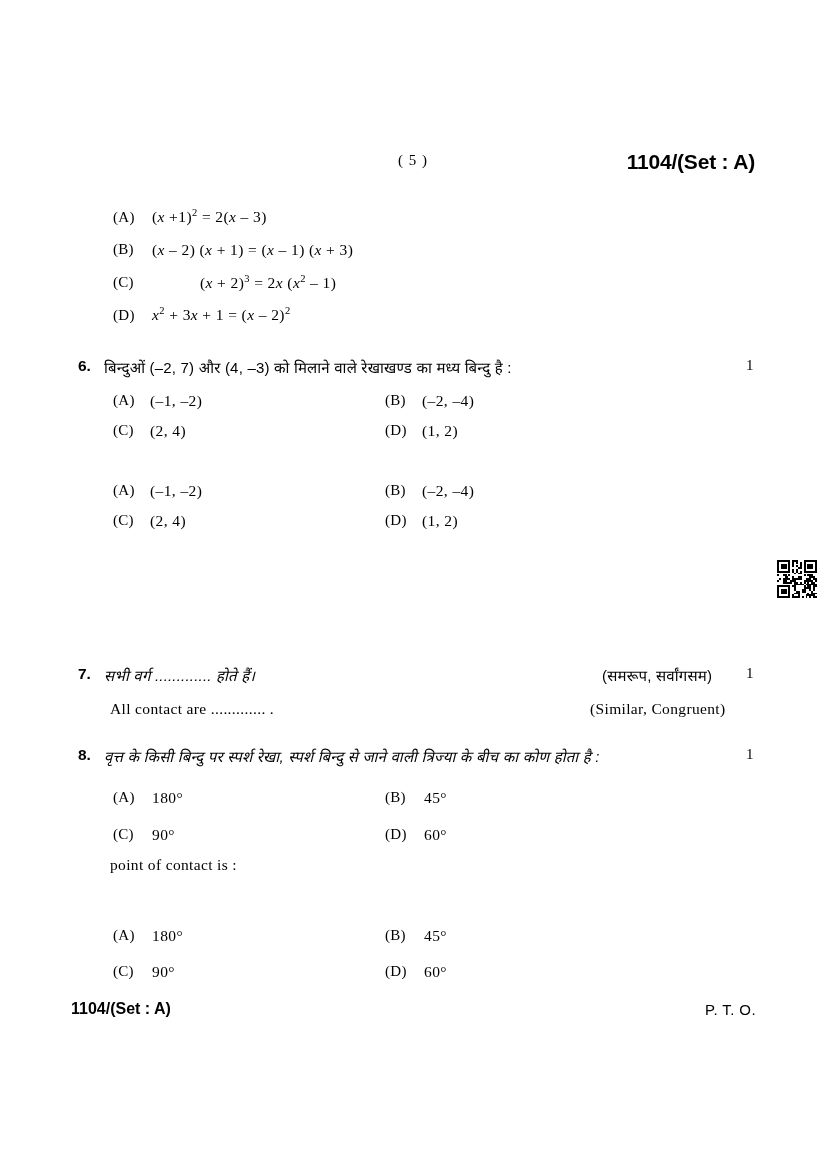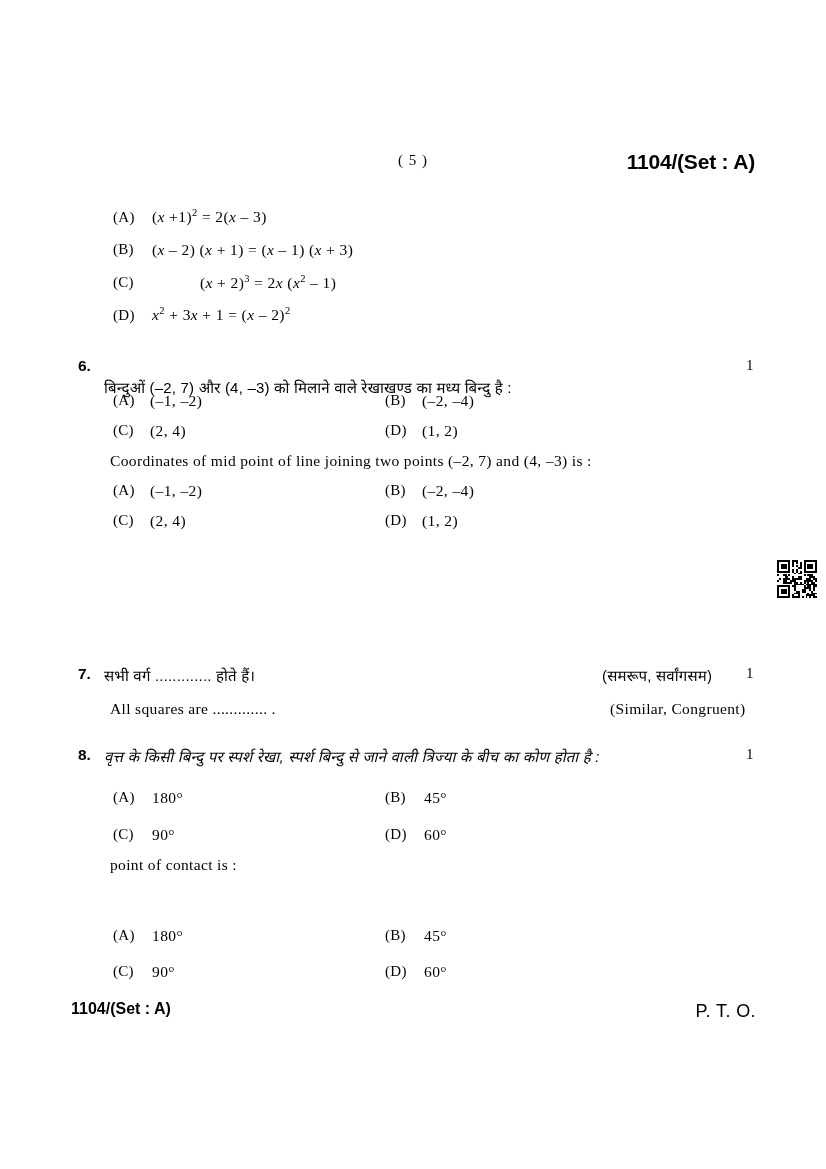--- a/index.html
+++ b/index.html
@@ -75,21 +75,21 @@
   
   .foot-left {
     left: 71px; top: 1000px;
     font-family: "Liberation Sans", "DejaVu Sans", sans-serif;
     font-weight: bold;
     font-size: 16px;
   }
   .foot-right {
     right: 70px; top: 1001px;
     font-family: "Liberation Sans", "DejaVu Sans", sans-serif;
-    font-size: 18px;
+    font-size: 15px;
     letter-spacing: 0.4px;
   }
 
   
   #qr {
     position: absolute;
     left: 777px;
     top: 560px;
     width: 40px;
     height: 38px;
@@ -125,34 +125,33 @@
   <div class="abs opt-val" style="left:152px; top:274px;margin-left:48px;">
     (<span class="mathvar">x</span> + 2)<sup>3</sup> = 2<span class="mathvar">x</span> (<span class="mathvar">x</span><sup>2</sup> – 1)
   </div>
 
   <div class="abs opt-lbl" style="left:113px; top:307px;">(D)</div>
   <div class="abs opt-val" style="left:152px; top:306px;">
     <span class="mathvar">x</span><sup>2</sup> + 3<span class="mathvar">x</span> + 1 = (<span class="mathvar">x</span> – 2)<sup>2</sup>
   </div>
 
   <div class="abs qnum" style="left:78px; top:357px;">6.</div>
-  <div class="abs hin" style="left:104px; top:357px;margin-top:20px;">बिन्दुओं (–2, 7) और (4, –3) को मिलाने वाले रेखाखण्ड का मध्य बिन्दु है :</div>
+  <div class="abs hin" style="left:104px; top:357px;">बिन्दुओं (–2, 7) और (4, –3) को मिलाने वाले रेखाखण्ड का मध्य बिन्दु है :</div>
   <div class="abs marks" style="left:746px; top:357px;">1</div>
 
   <div class="abs opt-lbl" style="left:113px; top:392px;">(A)</div>
   <div class="abs opt-val" style="left:150px; top:392px;">(–1, –2)</div>
   <div class="abs opt-lbl" style="left:385px; top:392px;">(B)</div>
   <div class="abs opt-val" style="left:422px; top:392px;">(–2, –4)</div>
 
   <div class="abs opt-lbl" style="left:113px; top:422px;">(C)</div>
   <div class="abs opt-val" style="left:150px; top:422px;">(2, 4)</div>
   <div class="abs opt-lbl" style="left:385px; top:422px;">(D)</div>
   <div class="abs opt-val" style="left:422px; top:422px;">(1, 2)</div>
 
-  <div class="abs qtext" style="left:110px; top:452px;">Coordinates of mid point of line joining two points (–2, 7) and (4, –3) is :</div>
 
   <div class="abs opt-lbl" style="left:113px; top:482px;">(A)</div>
   <div class="abs opt-val" style="left:150px; top:482px;">(–1, –2)</div>
   <div class="abs opt-lbl" style="left:385px; top:482px;">(B)</div>
   <div class="abs opt-val" style="left:422px; top:482px;">(–2, –4)</div>
 
   <div class="abs opt-lbl" style="left:113px; top:512px;">(C)</div>
   <div class="abs opt-val" style="left:150px; top:512px;">(2, 4)</div>
   <div class="abs opt-lbl" style="left:385px; top:512px;">(D)</div>
   <div class="abs opt-val" style="left:422px; top:512px;">(1, 2)</div>
@@ -595,26 +594,26 @@
       <i></i>
       <i class="on"></i>
       <i></i>
       <i class="on"></i>
       <i></i>
       <i class="on"></i>
       <i class="on"></i>
     </div>
 
   <div class="abs qnum" style="left:78px; top:665px;">7.</div>
-  <div class="abs hin" style="left:104px; top:665px;">सभी वर्ग ............. होते हैं।</div>
+  <div class="abs hin" style="left:104px; top:665px;font-style:italic;">सभी वर्ग ............. होते हैं।</div>
   <div class="abs hin" style="left:602px; top:665px;">(समरूप, सर्वांगसम)</div>
   <div class="abs marks" style="left:746px; top:665px;">1</div>
 
-  <div class="abs qtext" style="left:110px; top:700px;">All squares are ............. .</div>
-  <div class="abs qtext" style="left:610px; top:700px;text-align:right;">(Similar, Congruent)</div>
+  <div class="abs qtext" style="left:110px; top:700px;">All contact are ............. .</div>
+  <div class="abs qtext" style="left:590px; top:700px;text-align:right;">(Similar, Congruent)</div>
 
   <div class="abs qnum" style="left:78px; top:746px;">8.</div>
   <div class="abs hin" style="left:104px; top:746px;font-style:italic;">वृत्त के किसी बिन्दु पर स्पर्श रेखा, स्पर्श बिन्दु से जाने वाली त्रिज्या के बीच का कोण होता है :</div>
   <div class="abs marks" style="left:746px; top:746px;">1</div>
 
   <div class="abs opt-lbl" style="left:113px; top:789px;">(A)</div>
   <div class="abs opt-val" style="left:152px; top:789px;">180°</div>
   <div class="abs opt-lbl" style="left:385px; top:789px;">(B)</div>
   <div class="abs opt-val" style="left:424px; top:789px;">45°</div>
 

